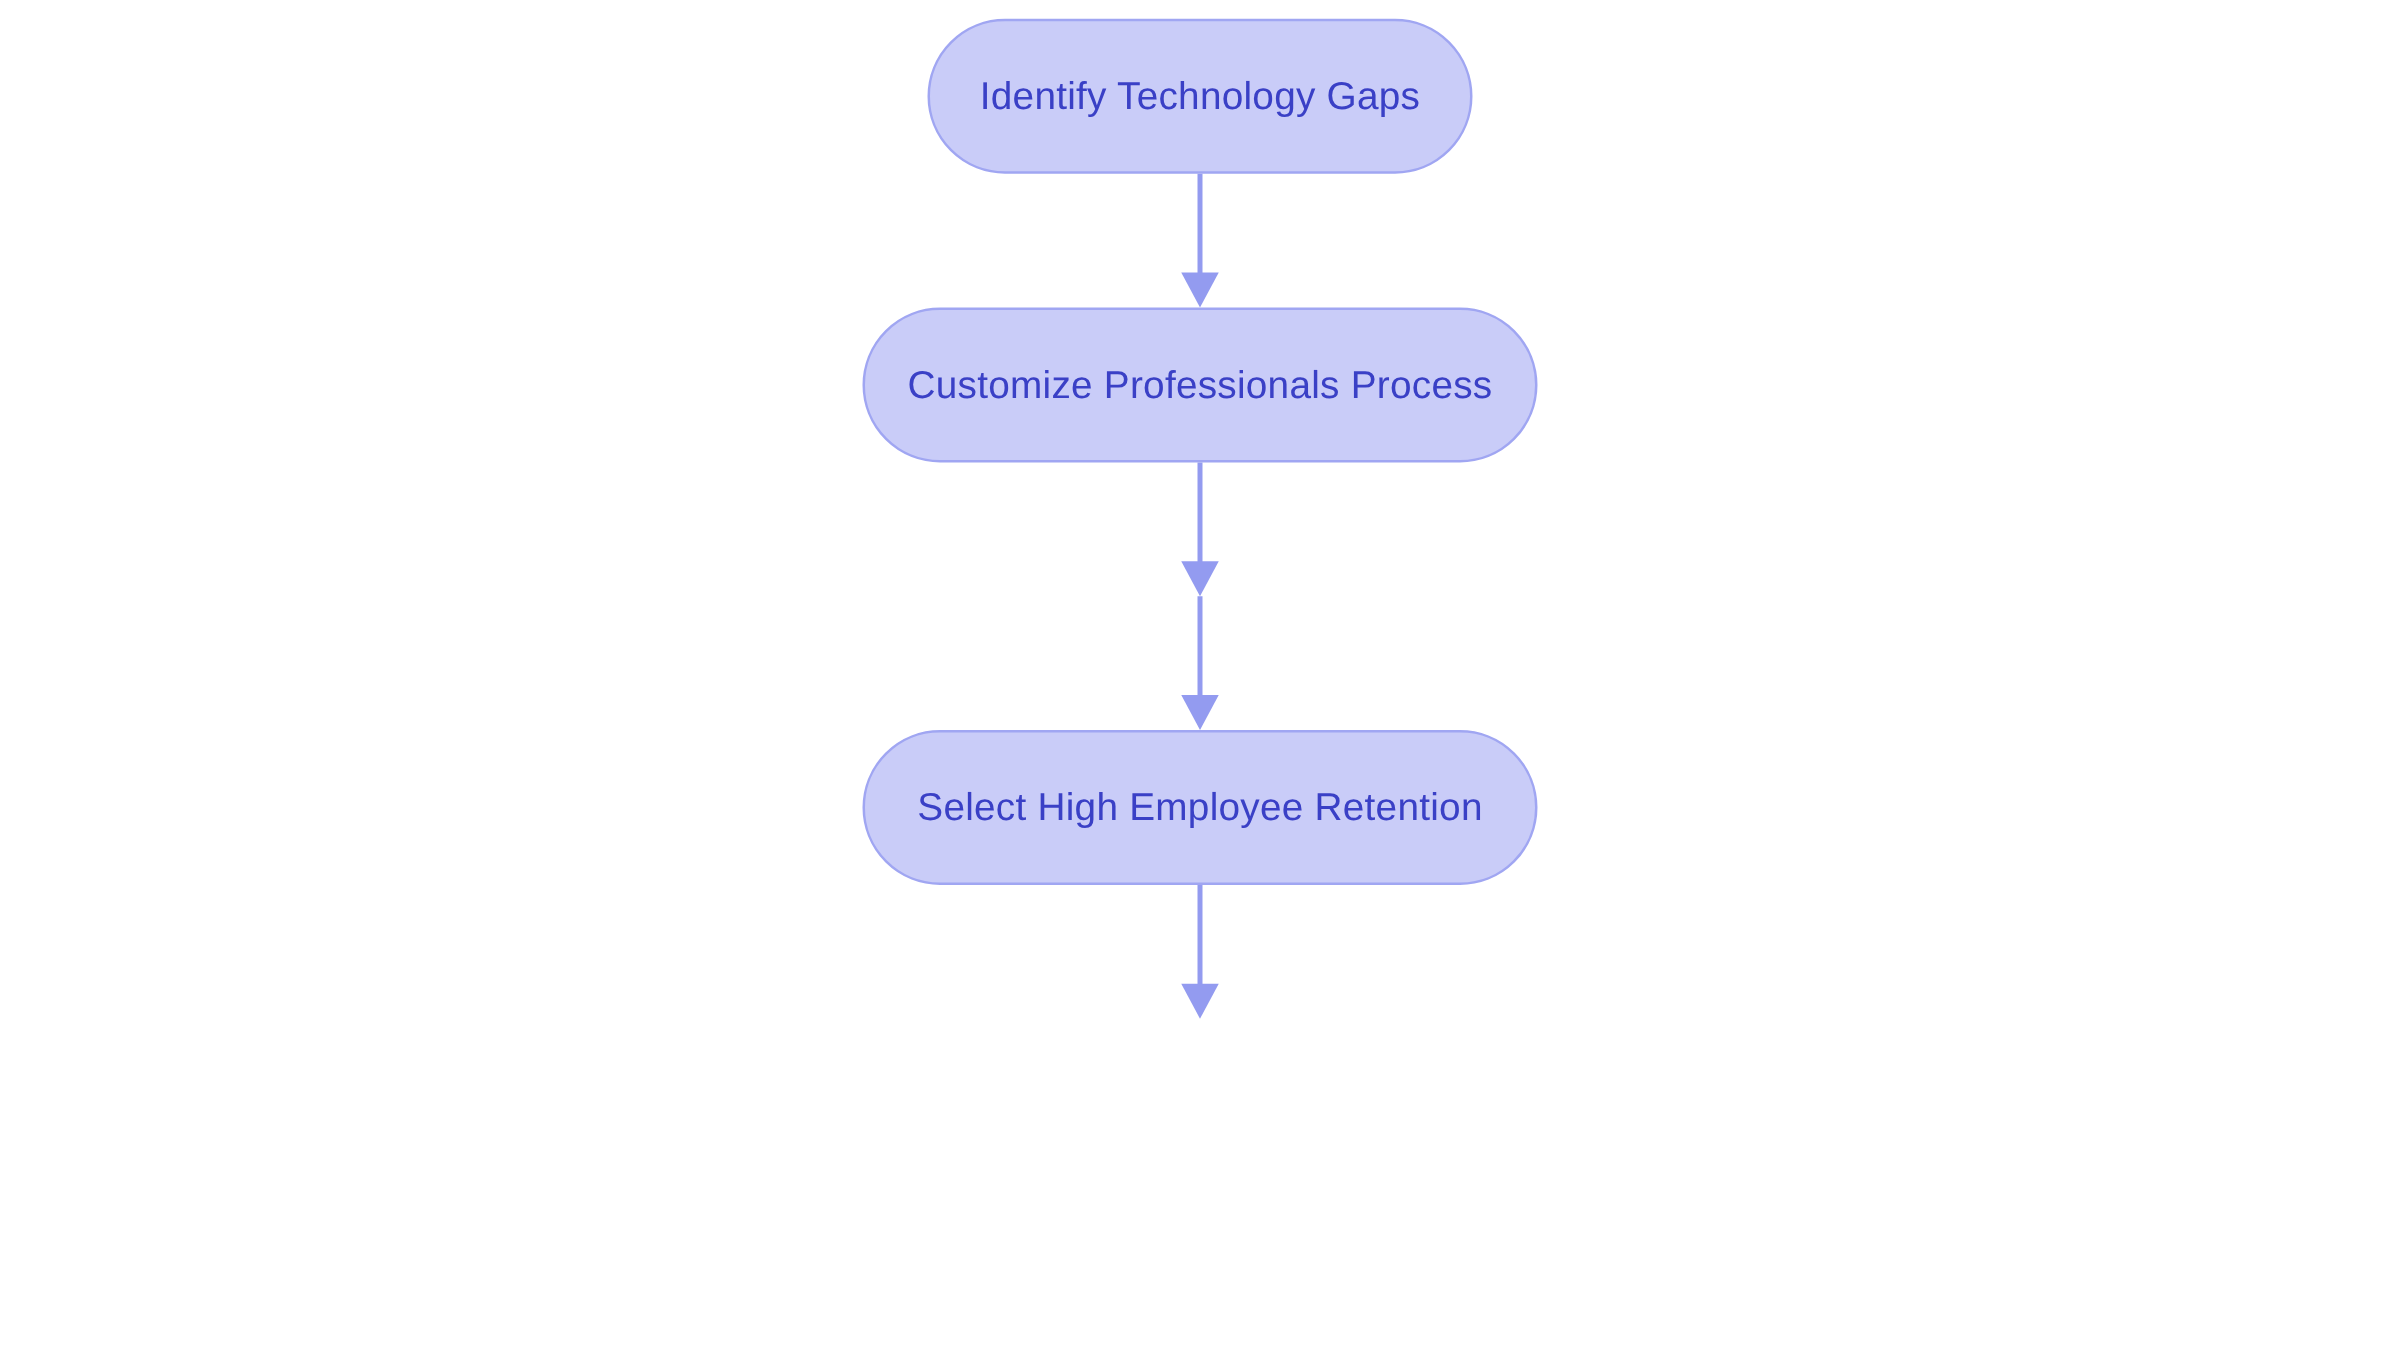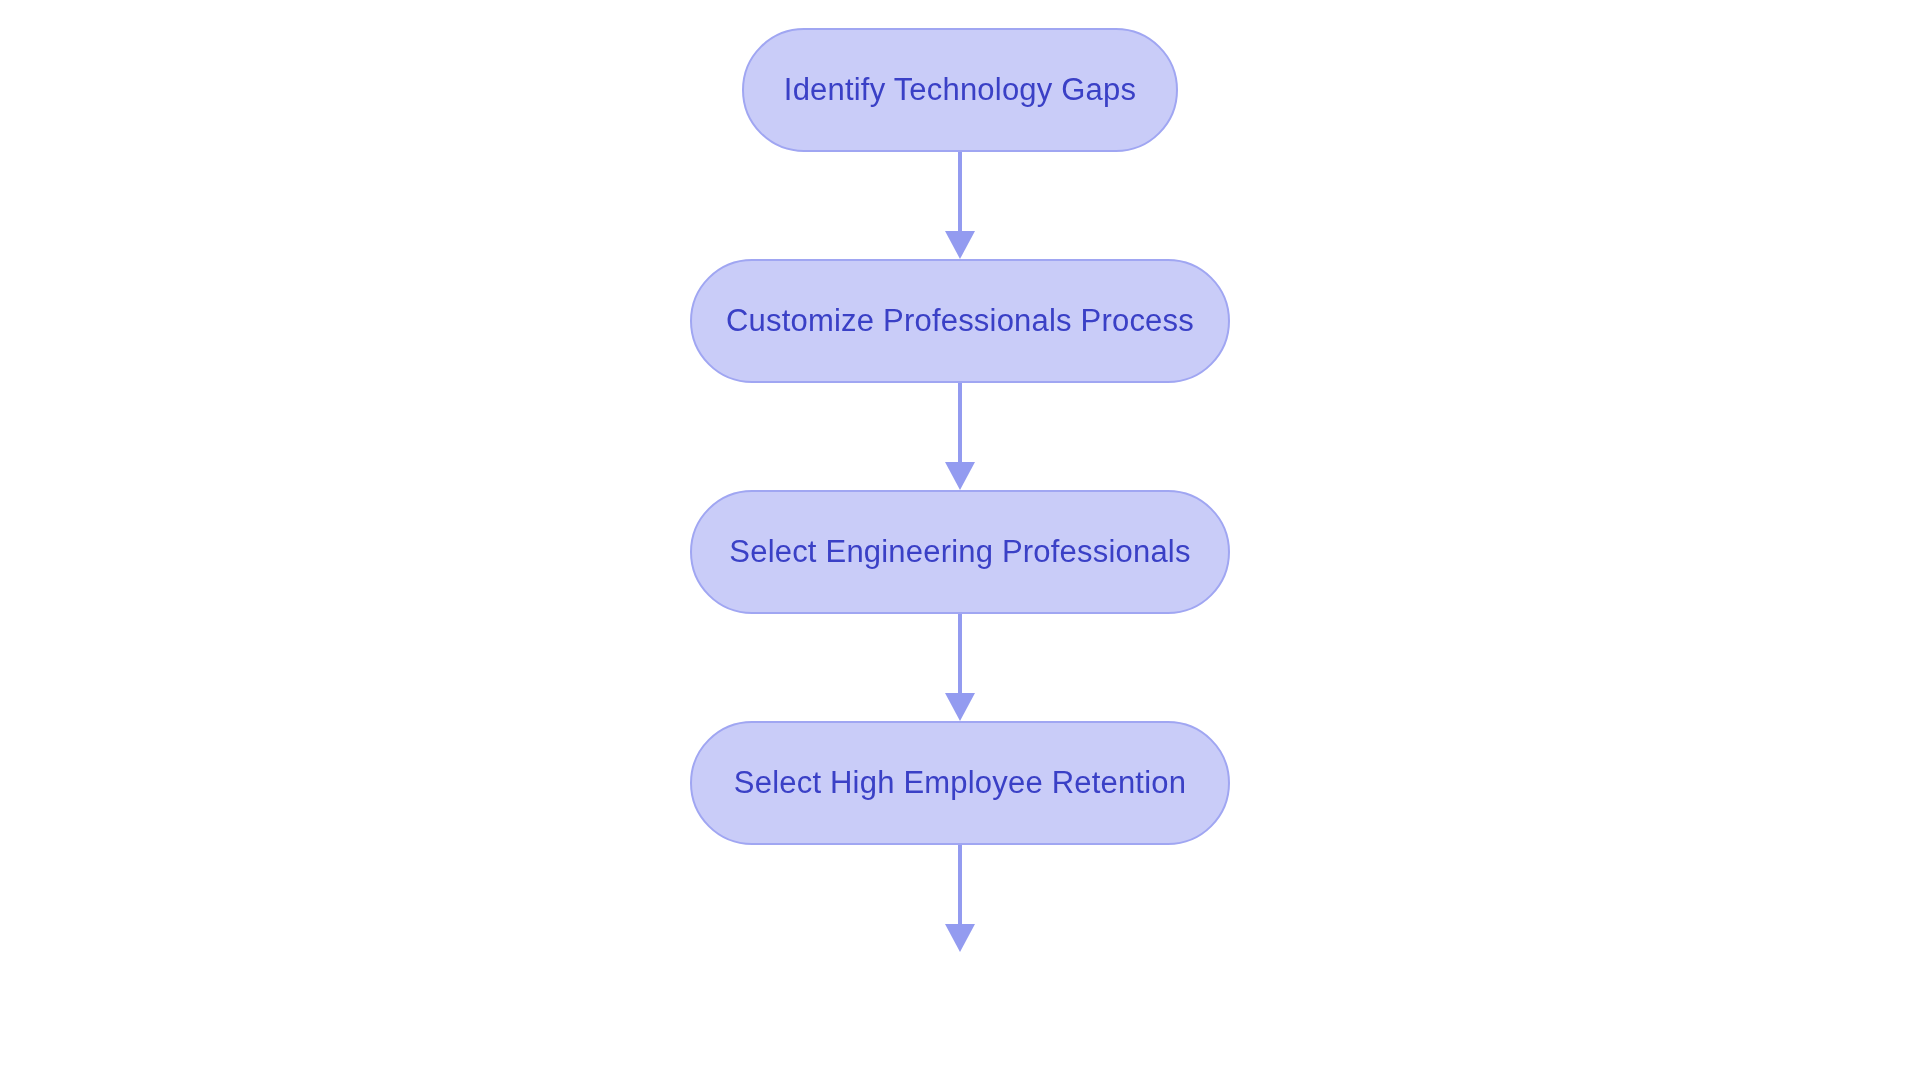--- a/index.html
+++ b/index.html
@@ -10,21 +10,21 @@
   }
   .canvas {
     position: relative;
     width: 1920px;
     height: 1083px;
     background: var(--bg, #ffffff);
     overflow: hidden;
     display: flex;
     flex-direction: column;
     align-items: center;
-    padding-top: 28px;
+    padding-top: 15px;
     box-sizing: border-box;
   }
   .node {
     box-sizing: border-box;
     height: 124px;
     border-radius: 62px;
     background: var(--node-fill, #c9ccf8);
     border: 2px solid var(--node-border, #a0a6f2);
     display: flex;
     align-items: center;
@@ -80,23 +80,20 @@
 
   <div class="node node-1">
     <span class="node-label">Customize Professionals Process</span>
   </div>
 
   <div class="connector">
     <div class="connector-line"></div>
     <div class="connector-head"></div>
   </div>
 
-  <div class="node node-2">
-    <span class="node-label">Select Engineering Professionals</span>
-  </div>
 
   <div class="connector">
     <div class="connector-line"></div>
     <div class="connector-head"></div>
   </div>
 
   <div class="node node-3">
     <span class="node-label">Select High Employee Retention</span>
   </div>
 

